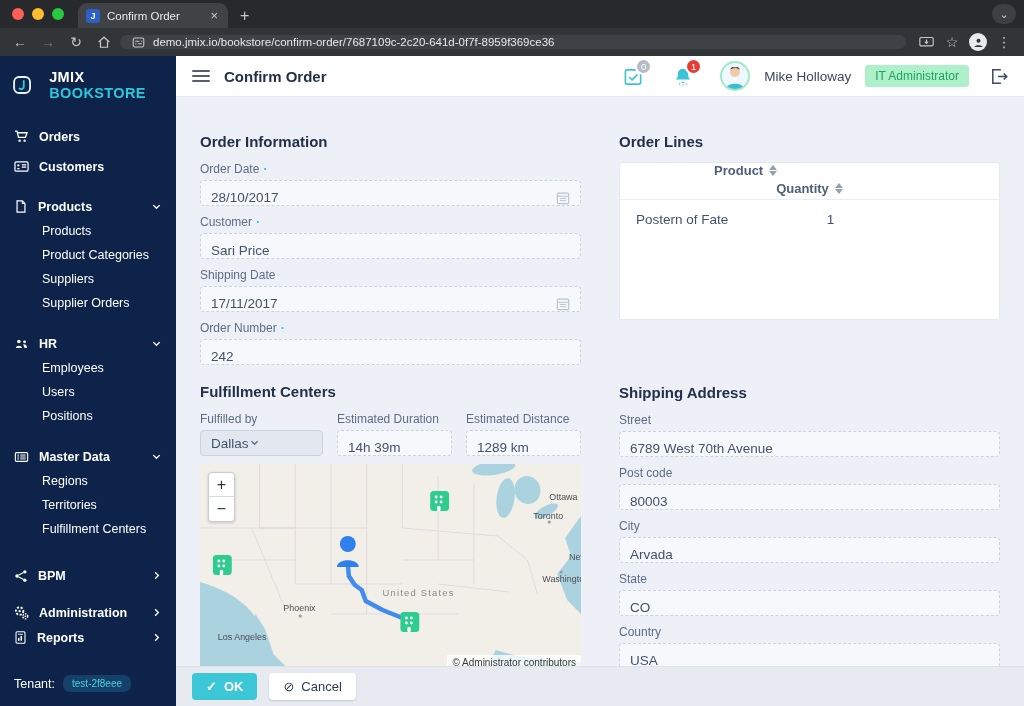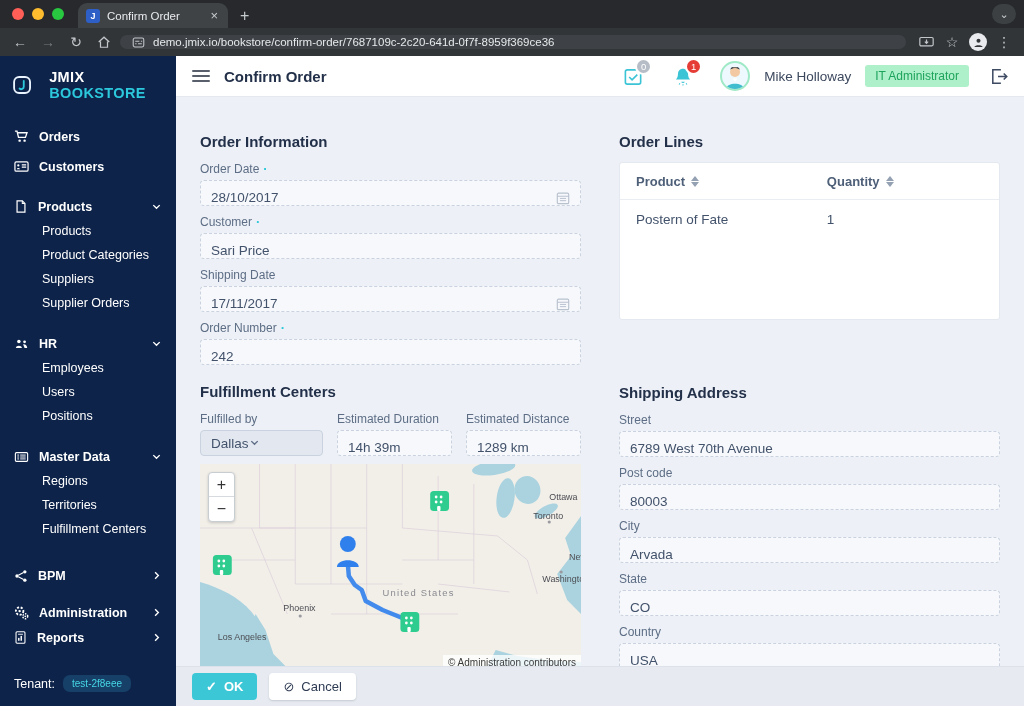--- a/index.html
+++ b/index.html
@@ -59,21 +59,21 @@
   .field { margin-bottom:9px; }
   .flabel { font-size:12px; color:#5d6d85; margin-bottom:4px; display:flex; align-items:center; }
   .req { color:#2bc8d9; font-weight:bold; margin-left:4px; font-size:13px; line-height:10px;}
   .input { height:26px; background:#f6f8fb; border:1px dashed #c9d2de; border-radius:4px; display:flex; align-items:flex-end; padding:0 10px; font-size:13.5px; color:#42526b; }
   .input .tail { margin-left:auto; display:flex; }
   .select { height:26px; background:#e3e8f0; border:1px solid #c9d2de; border-radius:4px; display:flex; align-items:center; padding:0 10px; font-size:13.5px; color:#42526b; }
   .fc-row { display:flex; gap:14px; margin-bottom:8px;}
   .fc-row .fw1{ width:126px;} .fc-row .fw2{ width:118px;}
 
   .table-card { background:#fff; border:1px solid #e4e8ef; border-radius:3px; height:158px; overflow:hidden;}
-  .thead { display:flex; align-items:center; height:37px; padding:0 16px; border-bottom:1px solid #eaeef3; }
+  .thead { display:flex; align-items:center; height:37px; padding:0 16px; border-bottom:1px solid #eaeef3;flex-direction:column; }
   .th { display:flex; align-items:center; gap:6px; font-size:13px; font-weight:bold; color:#4e5f78; }
   .th.c1 { width:55%; } .th.c2 { flex:1; }
   .trow { display:flex; align-items:center; height:38px; padding:0 16px; font-size:13.5px; color:#42526b; }
   .td.c1 { width:55%; } .td.c2 { flex:1; }
   .sort { display:flex; flex-direction:column; gap:1px; }
 
   .mapwrap { position:relative; height:202px; margin-top:2px; overflow:hidden; background:#f2efe9; }
   .zoomctl { position:absolute; top:8px; left:8px; width:27px; background:#fff; border:1px solid #c8cdd2; border-radius:4px; overflow:hidden; box-shadow:0 1px 3px rgba(0,0,0,.18); z-index:5;}
   .zbtn { height:24px; display:flex; align-items:center; justify-content:center; font-size:16px; color:#333; }
   .zbtn:first-child { border-bottom:1px solid #d7dbdf; }
@@ -462,21 +462,21 @@
                   <circle cx="213" cy="159" r="1.4"></circle>
                   <rect x="209" y="163" width="3.4" height="5" rx="1"></rect>
                 </g>
             </g>
 
             <g>
               <circle cx="149" cy="80" r="8" fill="#2f80ed"></circle>
               <path d="M138 103 c0 -9 22 -9 22 0 z" fill="#2f80ed"></path>
             </g>
           </svg>
-          <div class="attrib">© Administration contributors</div>
+          <div class="attrib">© Administrator contributors</div>
         </div>
       </div>
 
       <div class="col">
         <h2>Order Lines</h2>
         <div class="table-card">
           <div class="thead">
             <div class="th c1">
               <span>Product</span>
               <span class="sort">

